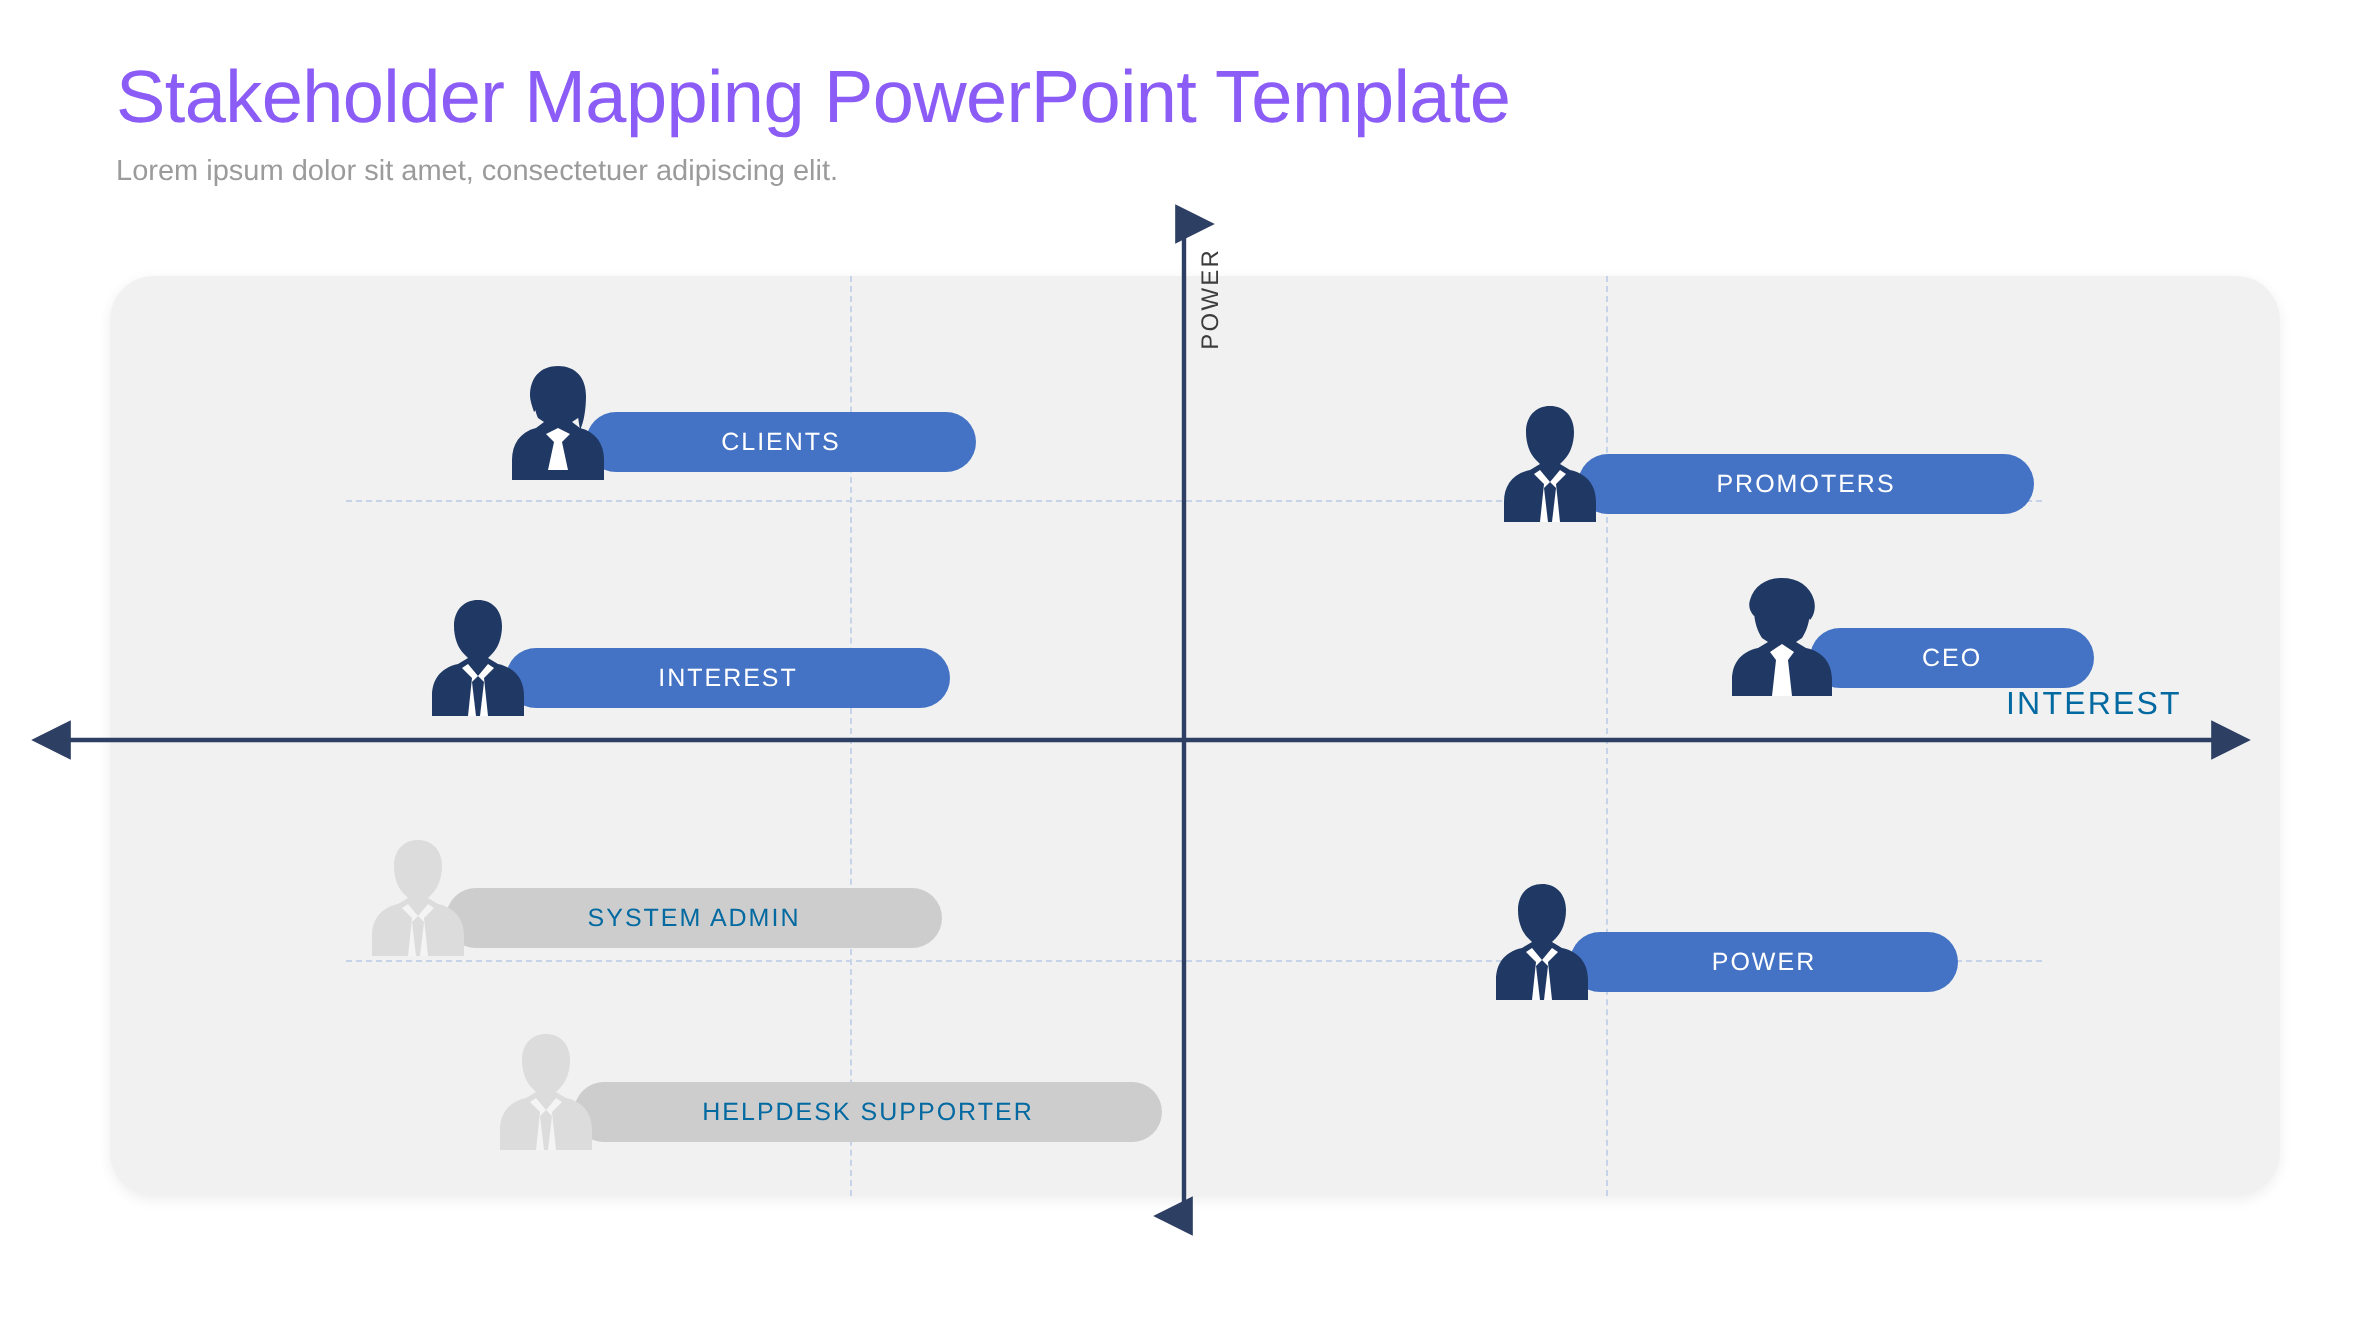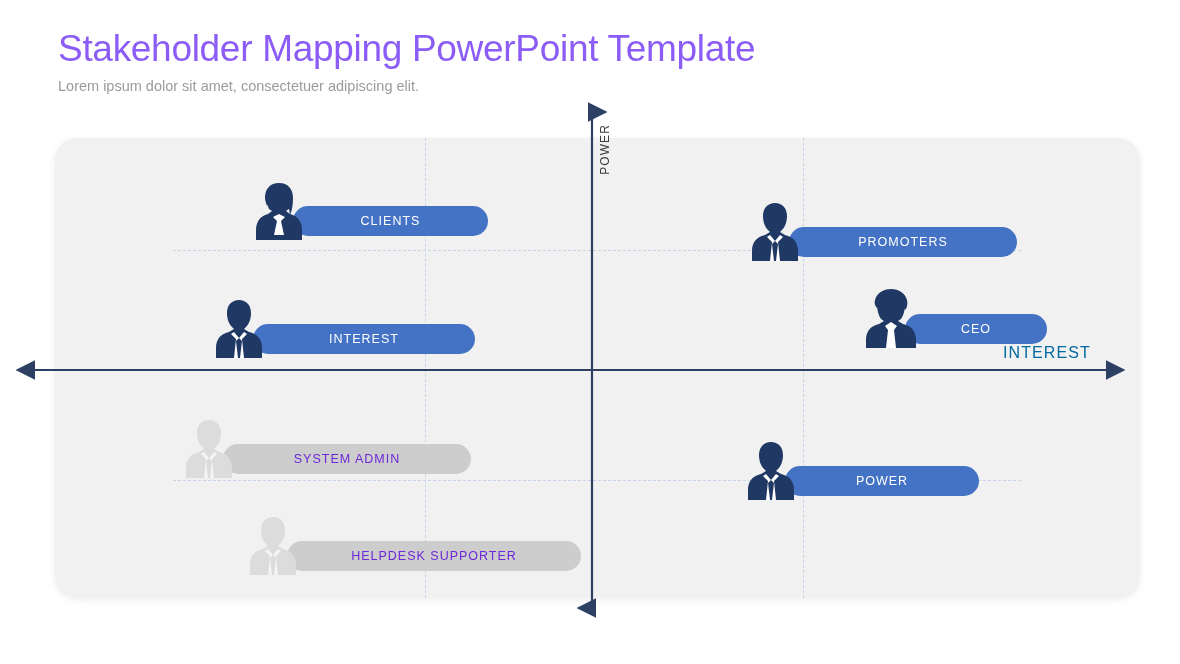--- a/index.html
+++ b/index.html
@@ -127,21 +127,21 @@
   .stakeholder.inactive .sh-pill { background: #cdcdcd; }
 
   .sh-label {
     font-size: 12.5px;
     letter-spacing: 1px;
     color: #ffffff;
     white-space: nowrap;
     padding: 0 14px;
   }
 
-  .stakeholder.inactive .sh-label { color: #6d28d9; }
+  .stakeholder.inactive .sh-label { color: #0369a1; }
 
   .sh-icon {
     position: absolute;
     left: 0;
     top: 0;
     width: 56px;
     height: 62px;
     z-index: 2;
   }
 </style>

